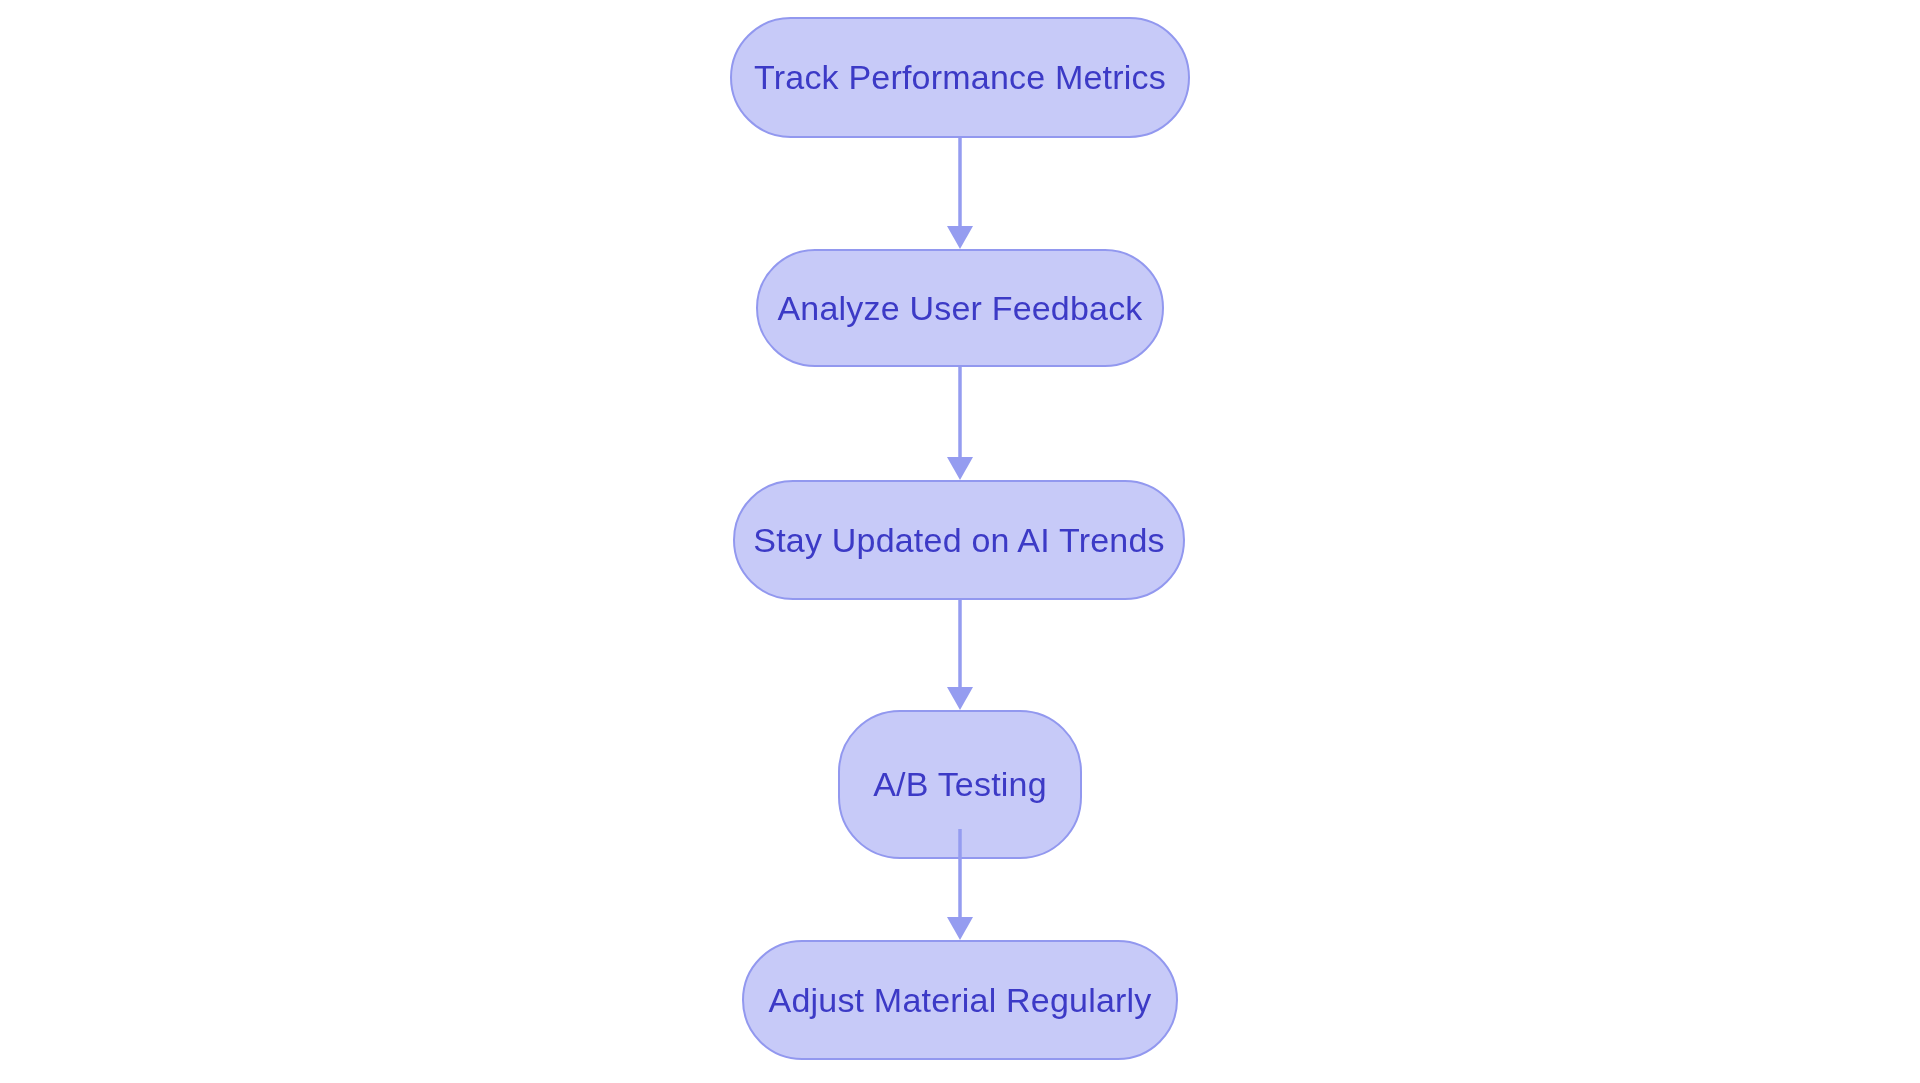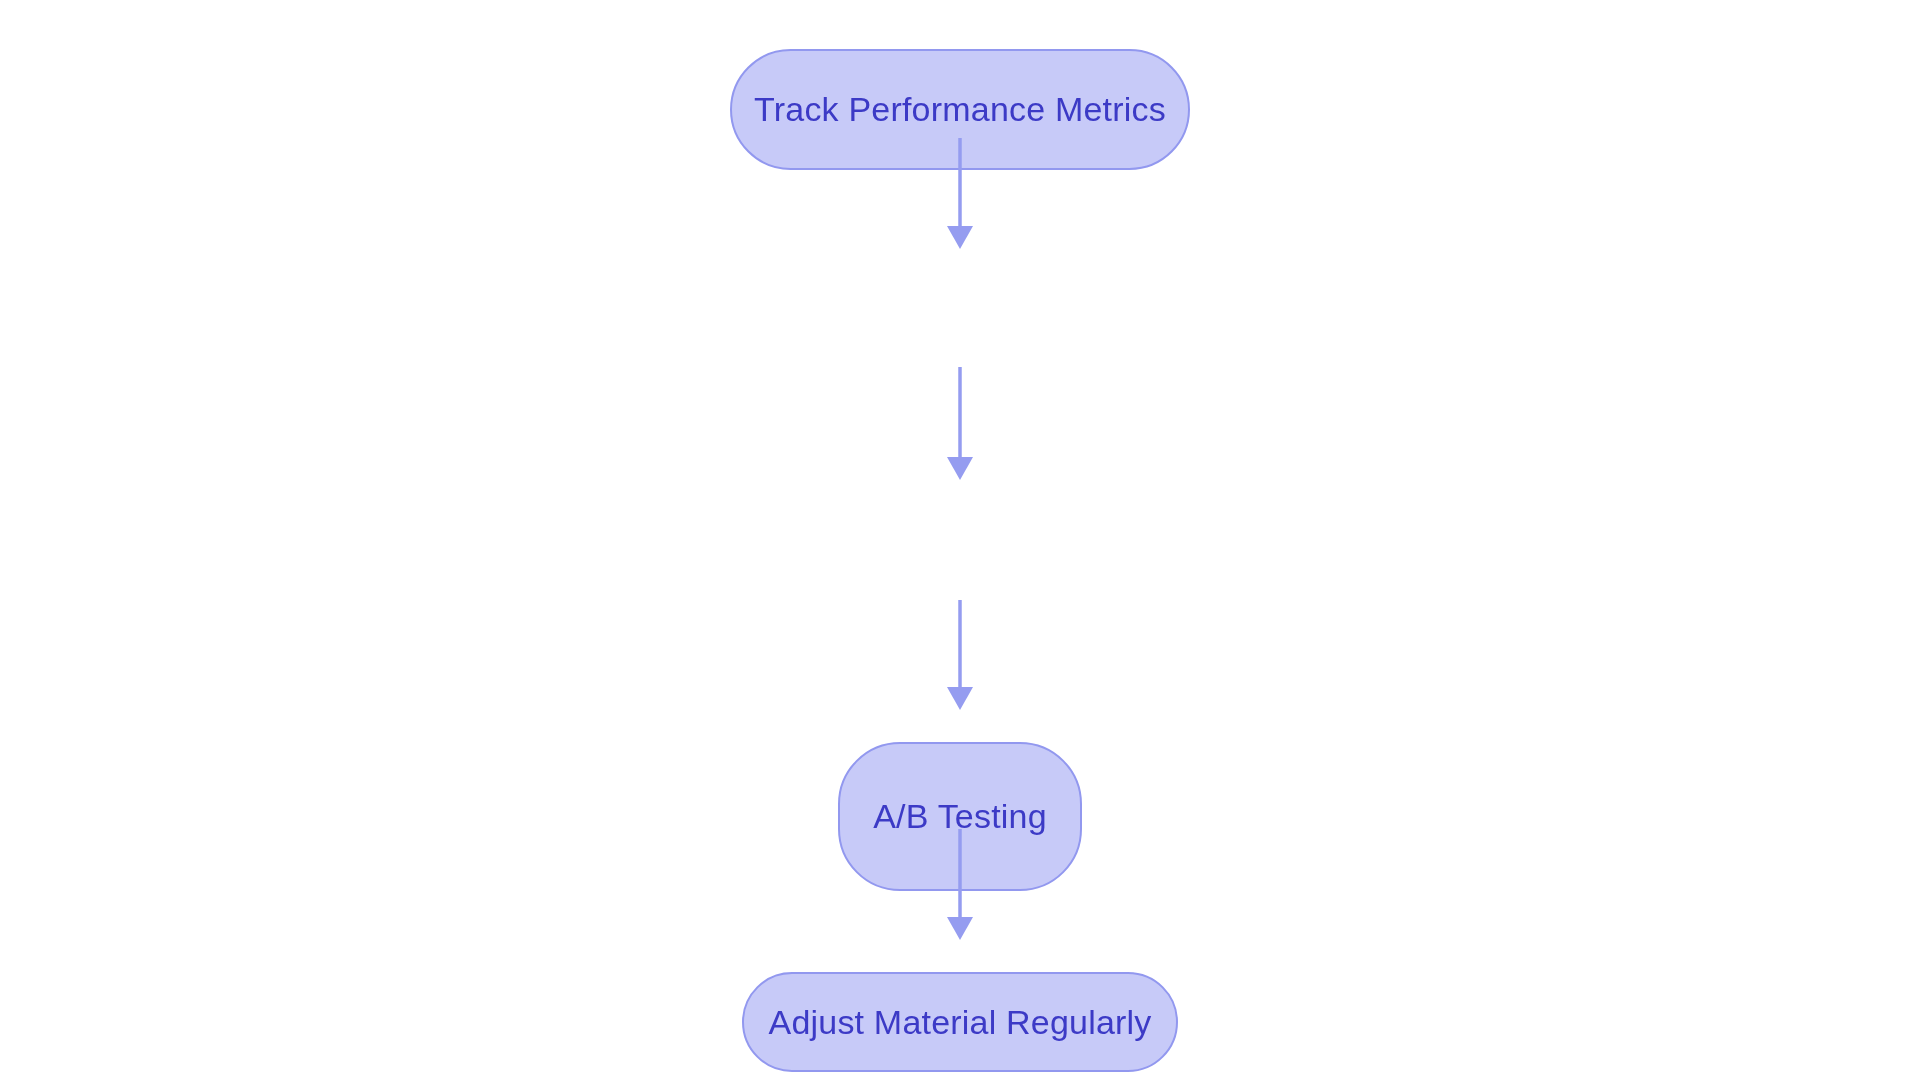--- a/index.html
+++ b/index.html
@@ -25,65 +25,70 @@
     border-radius: 62px;
     color: #3c3ac6;
     font-size: 34px;
     font-weight: 400;
     letter-spacing: 0.2px;
     display: flex;
     align-items: center;
     justify-content: center;
     text-align: center;
     white-space: nowrap;
-    margin-top: 32px;
   }
   .arrow {
     position: absolute;
     display: block;
   }
   .arrow line {
     stroke: #959cf0;
     stroke-width: 3.5;
   }
   .arrow polygon {
     fill: #959cf0;
   }
   
   #node-0 { left: 730px; top: 17px;  width: 460px; height: 121px; }
   #node-1 { left: 756px; top: 249px; width: 408px; height: 118px; }
   #node-2 { left: 733px; top: 480px; width: 452px; height: 120px; }
   #node-3 { left: 838px; top: 710px; width: 244px; height: 149px; }
-  #node-4 { left: 742px; top: 940px; width: 436px; height: 100px; }
+  #node-4 { left: 742px; top: 940px; width: 436px; height: 120px; }
 
   #arrow-0 { left: 945px; top: 138px; }
   #arrow-1 { left: 945px; top: 367px; }
   #arrow-2 { left: 945px; top: 600px; }
   #arrow-3 { left: 945px; top: 829px; }
 </style>
 </head>
 <body>
 
 <div class="canvas">
 
   <div class="node" id="node-0">
     <span>Track Performance Metrics</span>
   </div>
 
   <svg class="arrow" id="arrow-0" width="30" height="111" viewBox="0 0 30 111">
     <line x1="15" y1="0" x2="15" y2="90"></line>
     <polygon points="15,111 2,88 28,88"></polygon>
   </svg>
 
+  <div class="node" id="node-1">
+    <span>Analyze User Feedback</span>
+  </div>
 
   <svg class="arrow" id="arrow-1" width="30" height="113" viewBox="0 0 30 113">
     <line x1="15" y1="0" x2="15" y2="92"></line>
     <polygon points="15,113 2,90 28,90"></polygon>
   </svg>
 
+  <div class="node" id="node-2">
+    <span>Stay Updated on AI Trends</span>
+  </div>
 
   <svg class="arrow" id="arrow-2" width="30" height="110" viewBox="0 0 30 110">
     <line x1="15" y1="0" x2="15" y2="89"></line>
     <polygon points="15,110 2,87 28,87"></polygon>
   </svg>
 
   <div class="node" id="node-3">
     <span>A/B Testing</span>
   </div>
 

